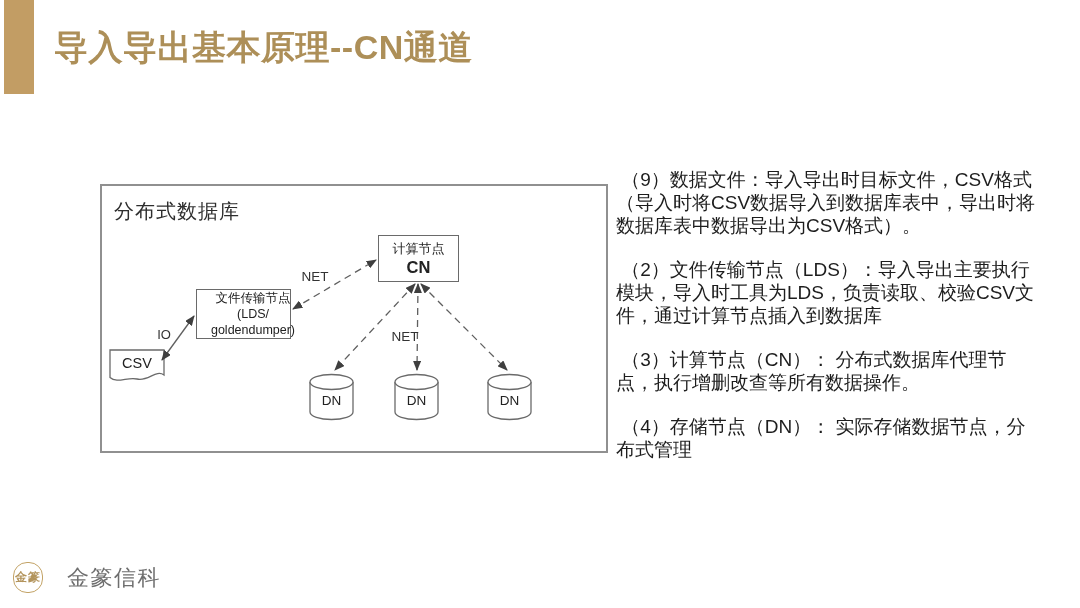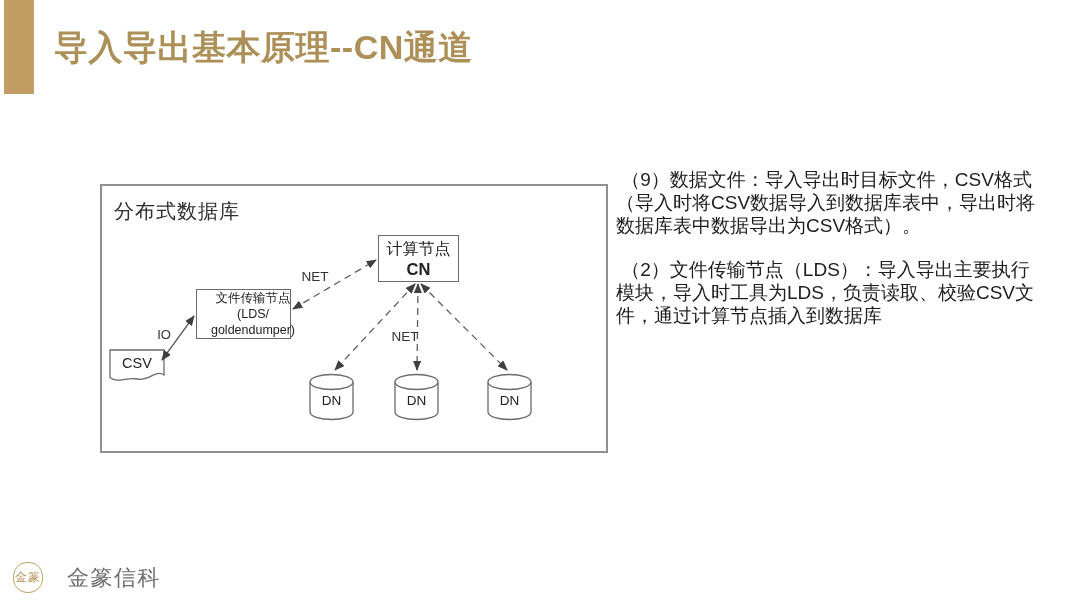--- a/index.html
+++ b/index.html
@@ -58,21 +58,21 @@
     border: 1.4px solid #6a6a6a;
     display: flex;
     flex-direction: column;
     align-items: center;
     justify-content: center;
     text-align: center;
     z-index: 1;
     color: #222222;
   }
   .cn-box { left: 276px; top: 49px; width: 81px; height: 47px; }
-  .cn-box .cn-line1 { font-size: 16px; text-align: right; }
+  .cn-box .cn-line1 { font-size: 13px; text-align: right; }
   .cn-box .cn-line2 { font-size: 16.5px; font-weight: bold; }
   .lds-box {
     left: 94px; top: 103px;
     width: 95px; height: 50px;
     font-size: 12.5px;
     line-height: 1.28;
     padding-left: 19px;
   }
   .lds-box span { white-space: pre-line; }
   .overlay-label {
@@ -118,21 +118,21 @@
   }
   .seal {
     width: 30px; height: 31px;
     border: 1.5px solid #C3A366;
     border-radius: 14px;
     display: flex;
     align-items: center;
     justify-content: center;
     color: #B3945C;
     font-size: 12px;
-    font-weight: normal;
+    font-weight: bold;
     letter-spacing: 1px;
   }
   .company-name {
     margin-left: 24px;
     font-size: 22px;
     color: #6e6e6e;
     letter-spacing: 1.5px;
   }
 </style>
 </head>
@@ -194,20 +194,22 @@
   <div class="overlay-label dn-label dn3">DN</div>
 
   <div class="overlay-label edge-label io-label">IO</div>
   <div class="overlay-label edge-label net-top">NET</div>
   <div class="overlay-label edge-label net-bottom">NET</div>
 </div>
 
 <div class="panel">
   <p class="panel-p"> （9）数据文件：导入导出时目标文件，CSV格式（导入时将CSV数据导入到数据库表中，导出时将数据库表中数据导出为CSV格式）。</p>
   <p class="panel-p"> （2）文件传输节点（LDS）：导入导出主要执行模块，导入时工具为LDS，负责读取、校验CSV文件，通过计算节点插入到数据库</p>
+  <p class="panel-p"> （3）计算节点（CN）： 分布式数据库代理节点，执行增删改查等所有数据操作。</p>
+  <p class="panel-p"> （4）存储节点（DN）： 实际存储数据节点，分布式管理</p>
 </div>
 
 <div class="footer">
   <div class="seal">
     <span>金篆</span>
   </div>
   <div class="company-name">金篆信科</div>
 </div>
 
 </body></html>

